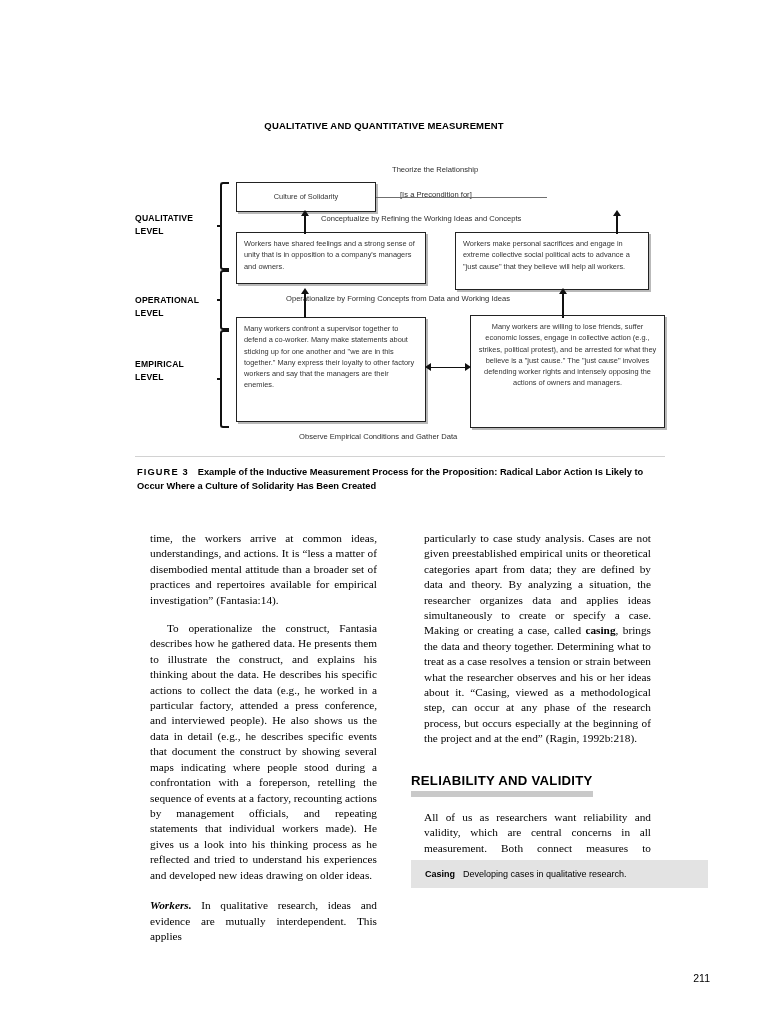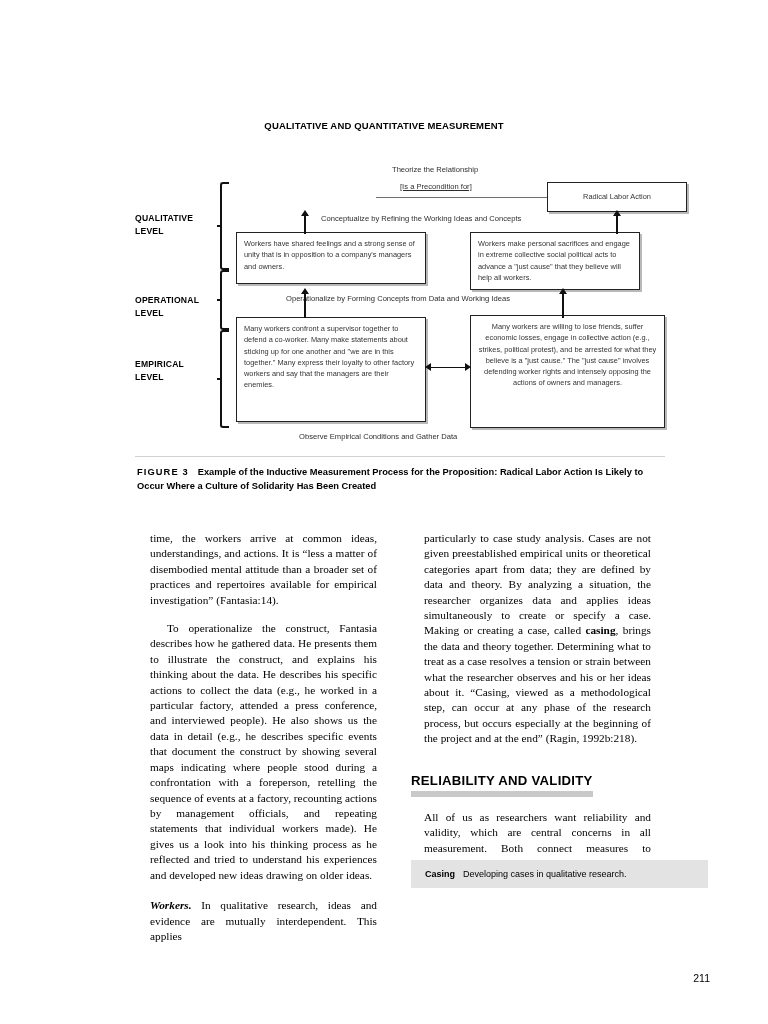--- a/index.html
+++ b/index.html
@@ -277,34 +277,34 @@
       <span class="nub"></span>
     </div>
     <div class="bracket" style="left:85px; top:110px; height:60px;">
       <span class="nub"></span>
     </div>
     <div class="bracket" style="left:85px; top:170px; height:98px;">
       <span class="nub"></span>
     </div>
 
     <div class="conn-text" style="left:257px; top:5px;">Theorize the Relationship</div>
-    <div class="conn-text" style="left:265px; top:22px;text-decoration:underline;">[Is a Precondition for]</div>
+    <div class="conn-text" style="left:265px; top:30px;">[Is a Precondition for]</div>
     <div class="conn-text" style="left:186px; top:54px;">Conceptualize by Refining the Working Ideas and Concepts</div>
     <div class="conn-text" style="left:151px; top:134px;">Operationalize by Forming Concepts from Data and Working Ideas</div>
     <div class="conn-text" style="left:164px; top:272px;text-align:right;">Observe Empirical Conditions and Gather Data</div>
 
-    <div class="dbox center" style="left:412px; top:22px; width:140px; height:30px;">
-      <span class="dbox-txt">Radical Labor Action</span>
+    <div class="dbox center" style="left:101px; top:22px; width:140px; height:30px;">
+      <span class="dbox-txt">Culture of Solidarity</span>
     </div>
     <div class="hline" style="left:241px; top:37px; width:171px;"></div>
 
     <div class="dbox para" style="left:101px; top:72px; width:190px; height:52px;">
       <span class="dbox-txt">Workers have shared feelings and a strong sense of unity that is in opposition to a company's managers and owners.</span>
     </div>
-    <div class="dbox para" style="left:335px; top:72px; width:170px; height:58px;">
+    <div class="dbox para" style="left:320px; top:72px; width:194px; height:58px;">
       <span class="dbox-txt">Workers make personal sacrifices and engage in extreme collective social political acts to advance a "just cause" that they believe will help all workers.</span>
     </div>
 
     <div class="dbox para" style="left:101px; top:157px; width:190px; height:105px;">
       <span class="dbox-txt">Many workers confront a supervisor together to defend a co-worker. Many make statements about sticking up for one another and "we are in this together." Many express their loyalty to other factory workers and say that the managers are their enemies.</span>
     </div>
     <div class="dbox para" style="left:335px; top:155px; width:195px; height:113px;text-align:center;">
       <span class="dbox-txt">Many workers are willing to lose friends, suffer economic losses, engage in collective action (e.g., strikes, political protest), and be arrested for what they believe is a "just cause." The "just cause" involves defending worker rights and intensely opposing the actions of owners and managers.</span>
     </div>
 

